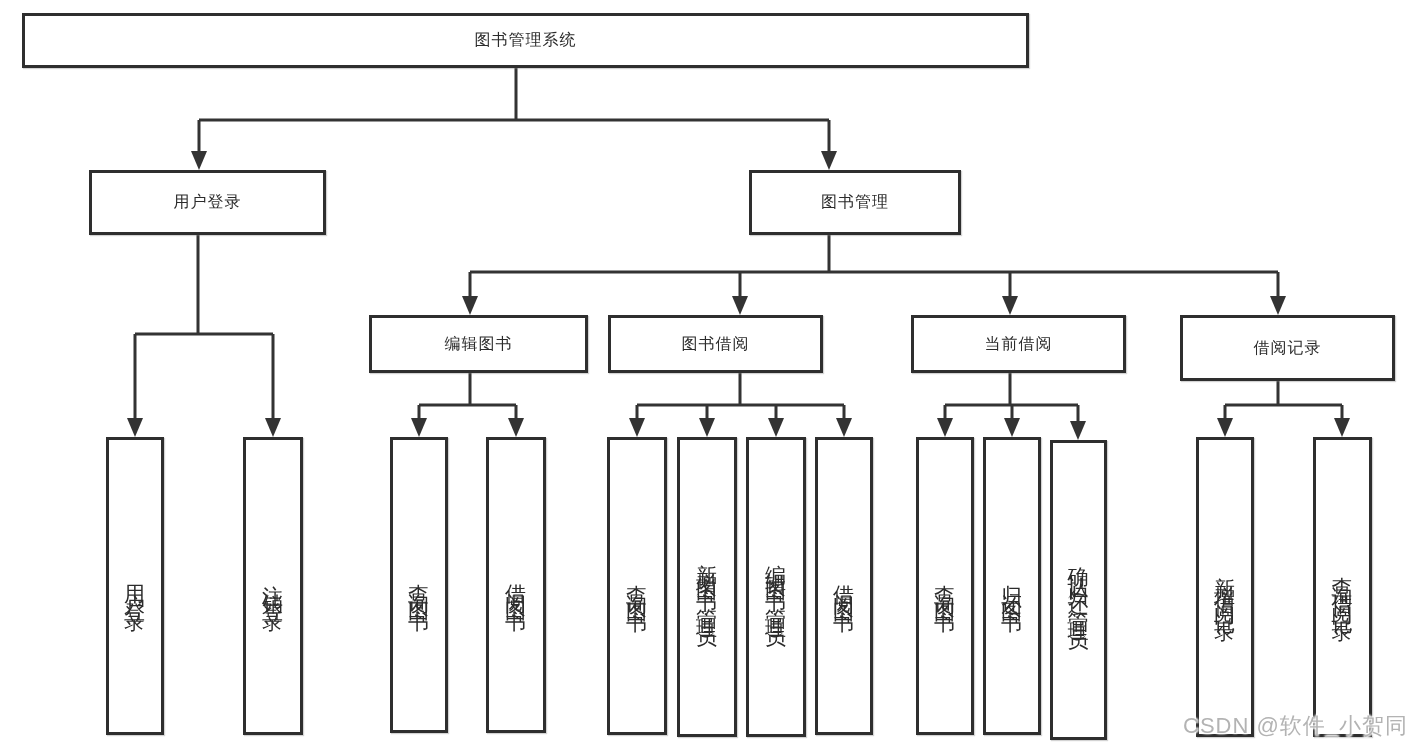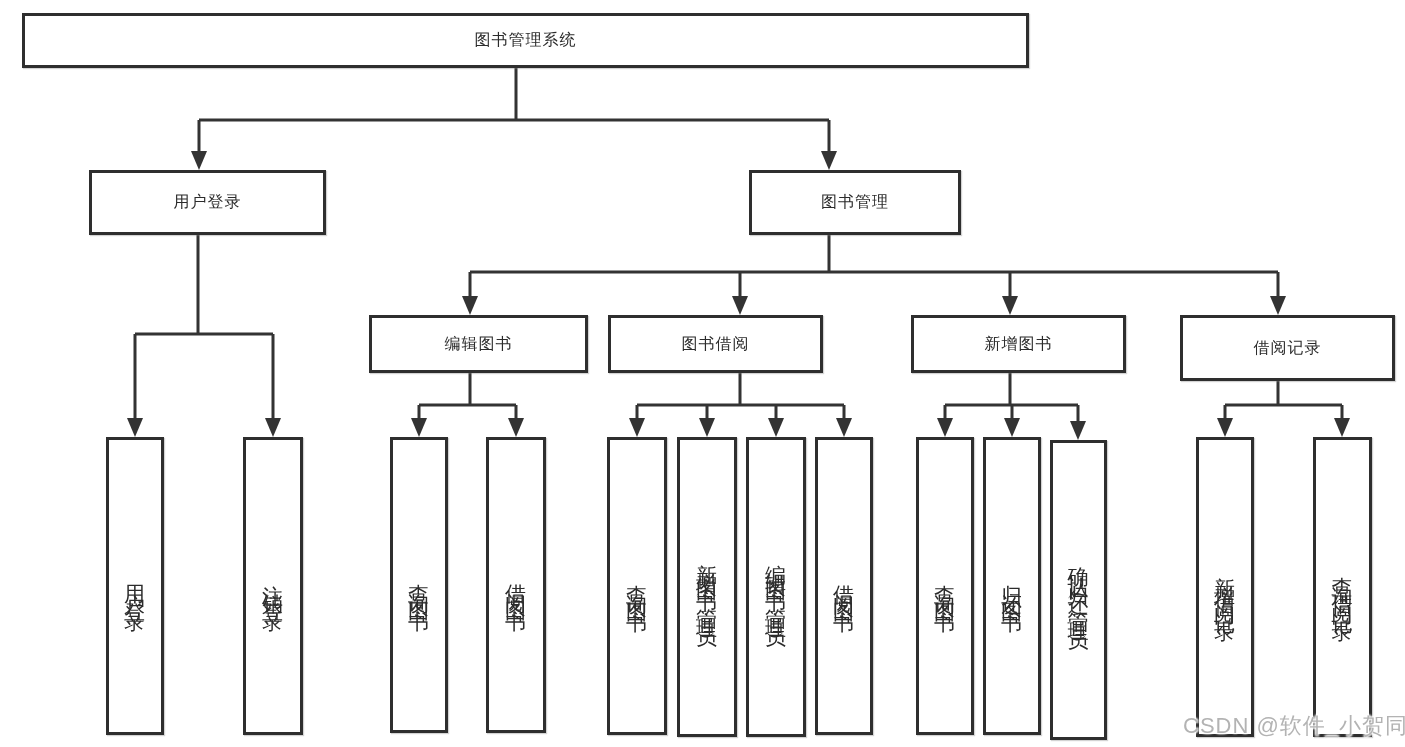--- a/index.html
+++ b/index.html
@@ -108,21 +108,21 @@
     </g>
   </svg>
 
   <div class="node h-node" style="left:13px; top:13px; width:1007px; height:55px;">图书管理系统</div>
 
   <div class="node h-node" style="left:80px; top:170px; width:237px; height:65px;">用户登录</div>
   <div class="node h-node" style="left:740px; top:170px; width:212px; height:65px;">图书管理</div>
 
   <div class="node h-node" style="left:360px; top:315px; width:219px; height:58px;">编辑图书</div>
   <div class="node h-node" style="left:599px; top:315px; width:215px; height:58px;">图书借阅</div>
-  <div class="node h-node" style="left:902px; top:315px; width:215px; height:58px;">新增图书</div>
+  <div class="node h-node" style="left:902px; top:315px; width:215px; height:58px;">当前借阅</div>
   <div class="node h-node" style="left:1171px; top:315px; width:215px; height:66px;">借阅记录</div>
 
   <div class="node v-node" style="left:106px; top:437px; width:58px; height:298px;">
     <span>用户登录</span>
   </div>
   <div class="node v-node" style="left:243px; top:437px; width:60px; height:298px;">
     <span>注销登录</span>
   </div>
 
   <div class="node v-node" style="left:390px; top:437px; width:58px; height:296px;">

